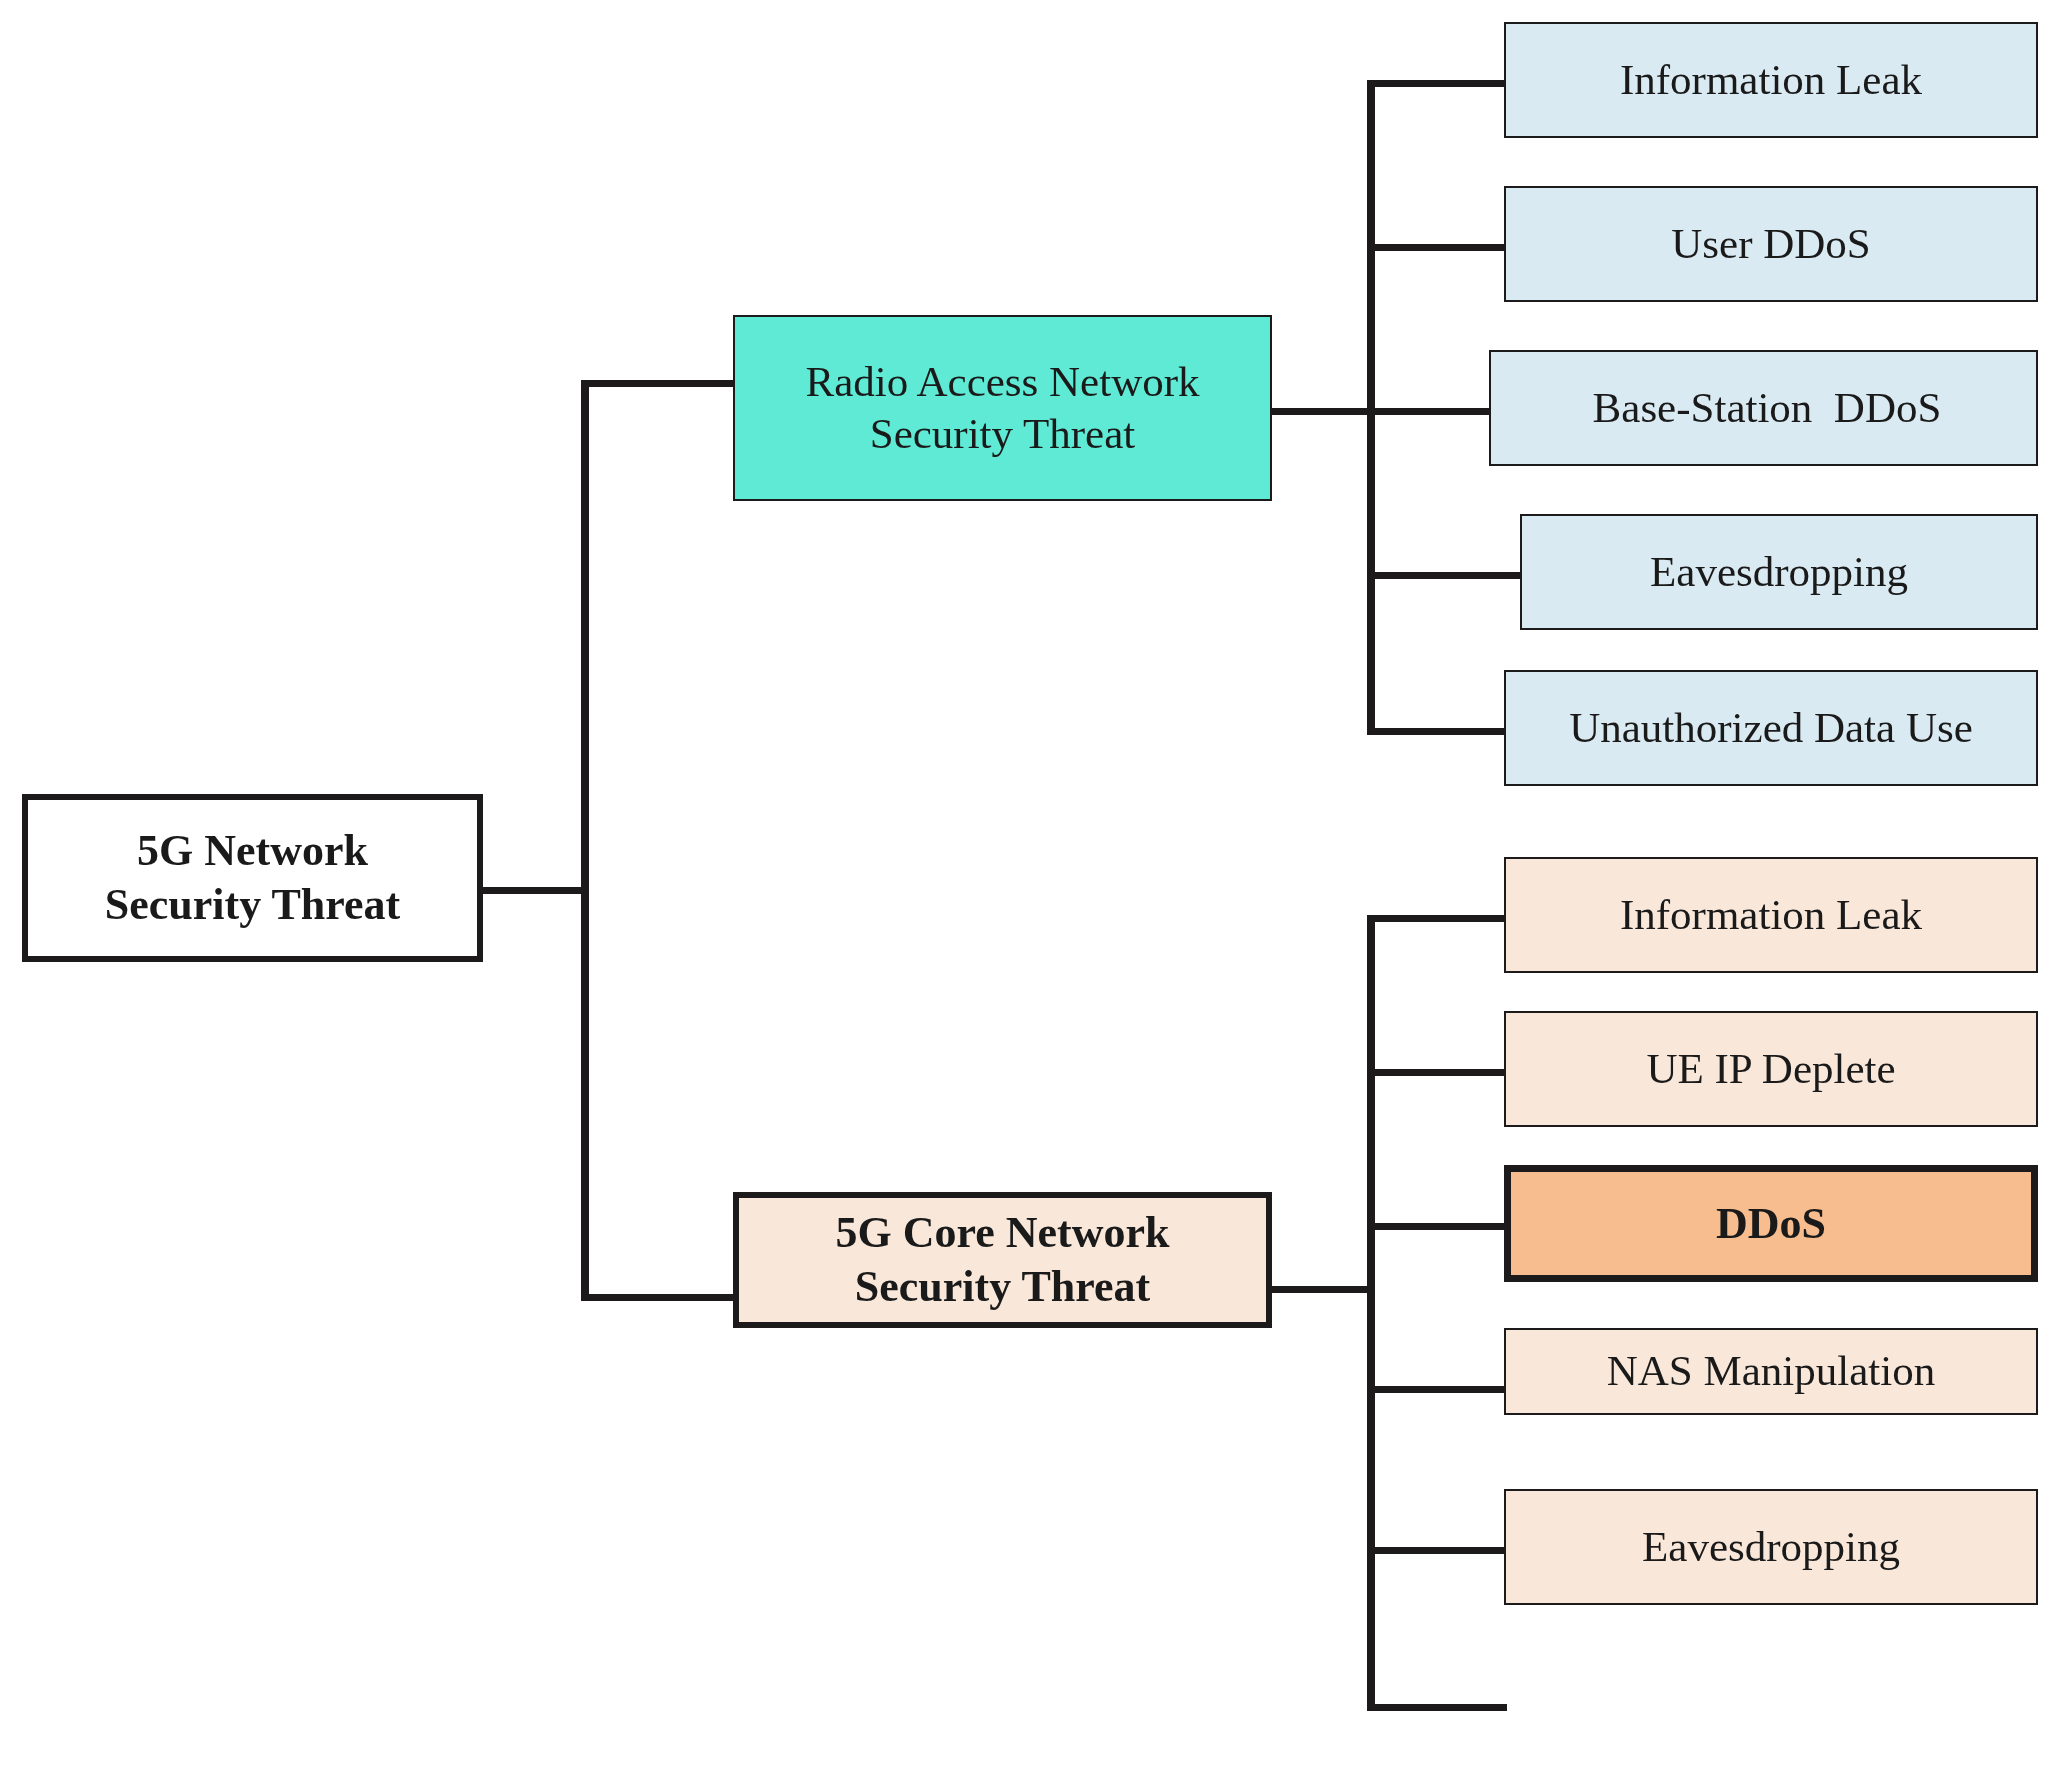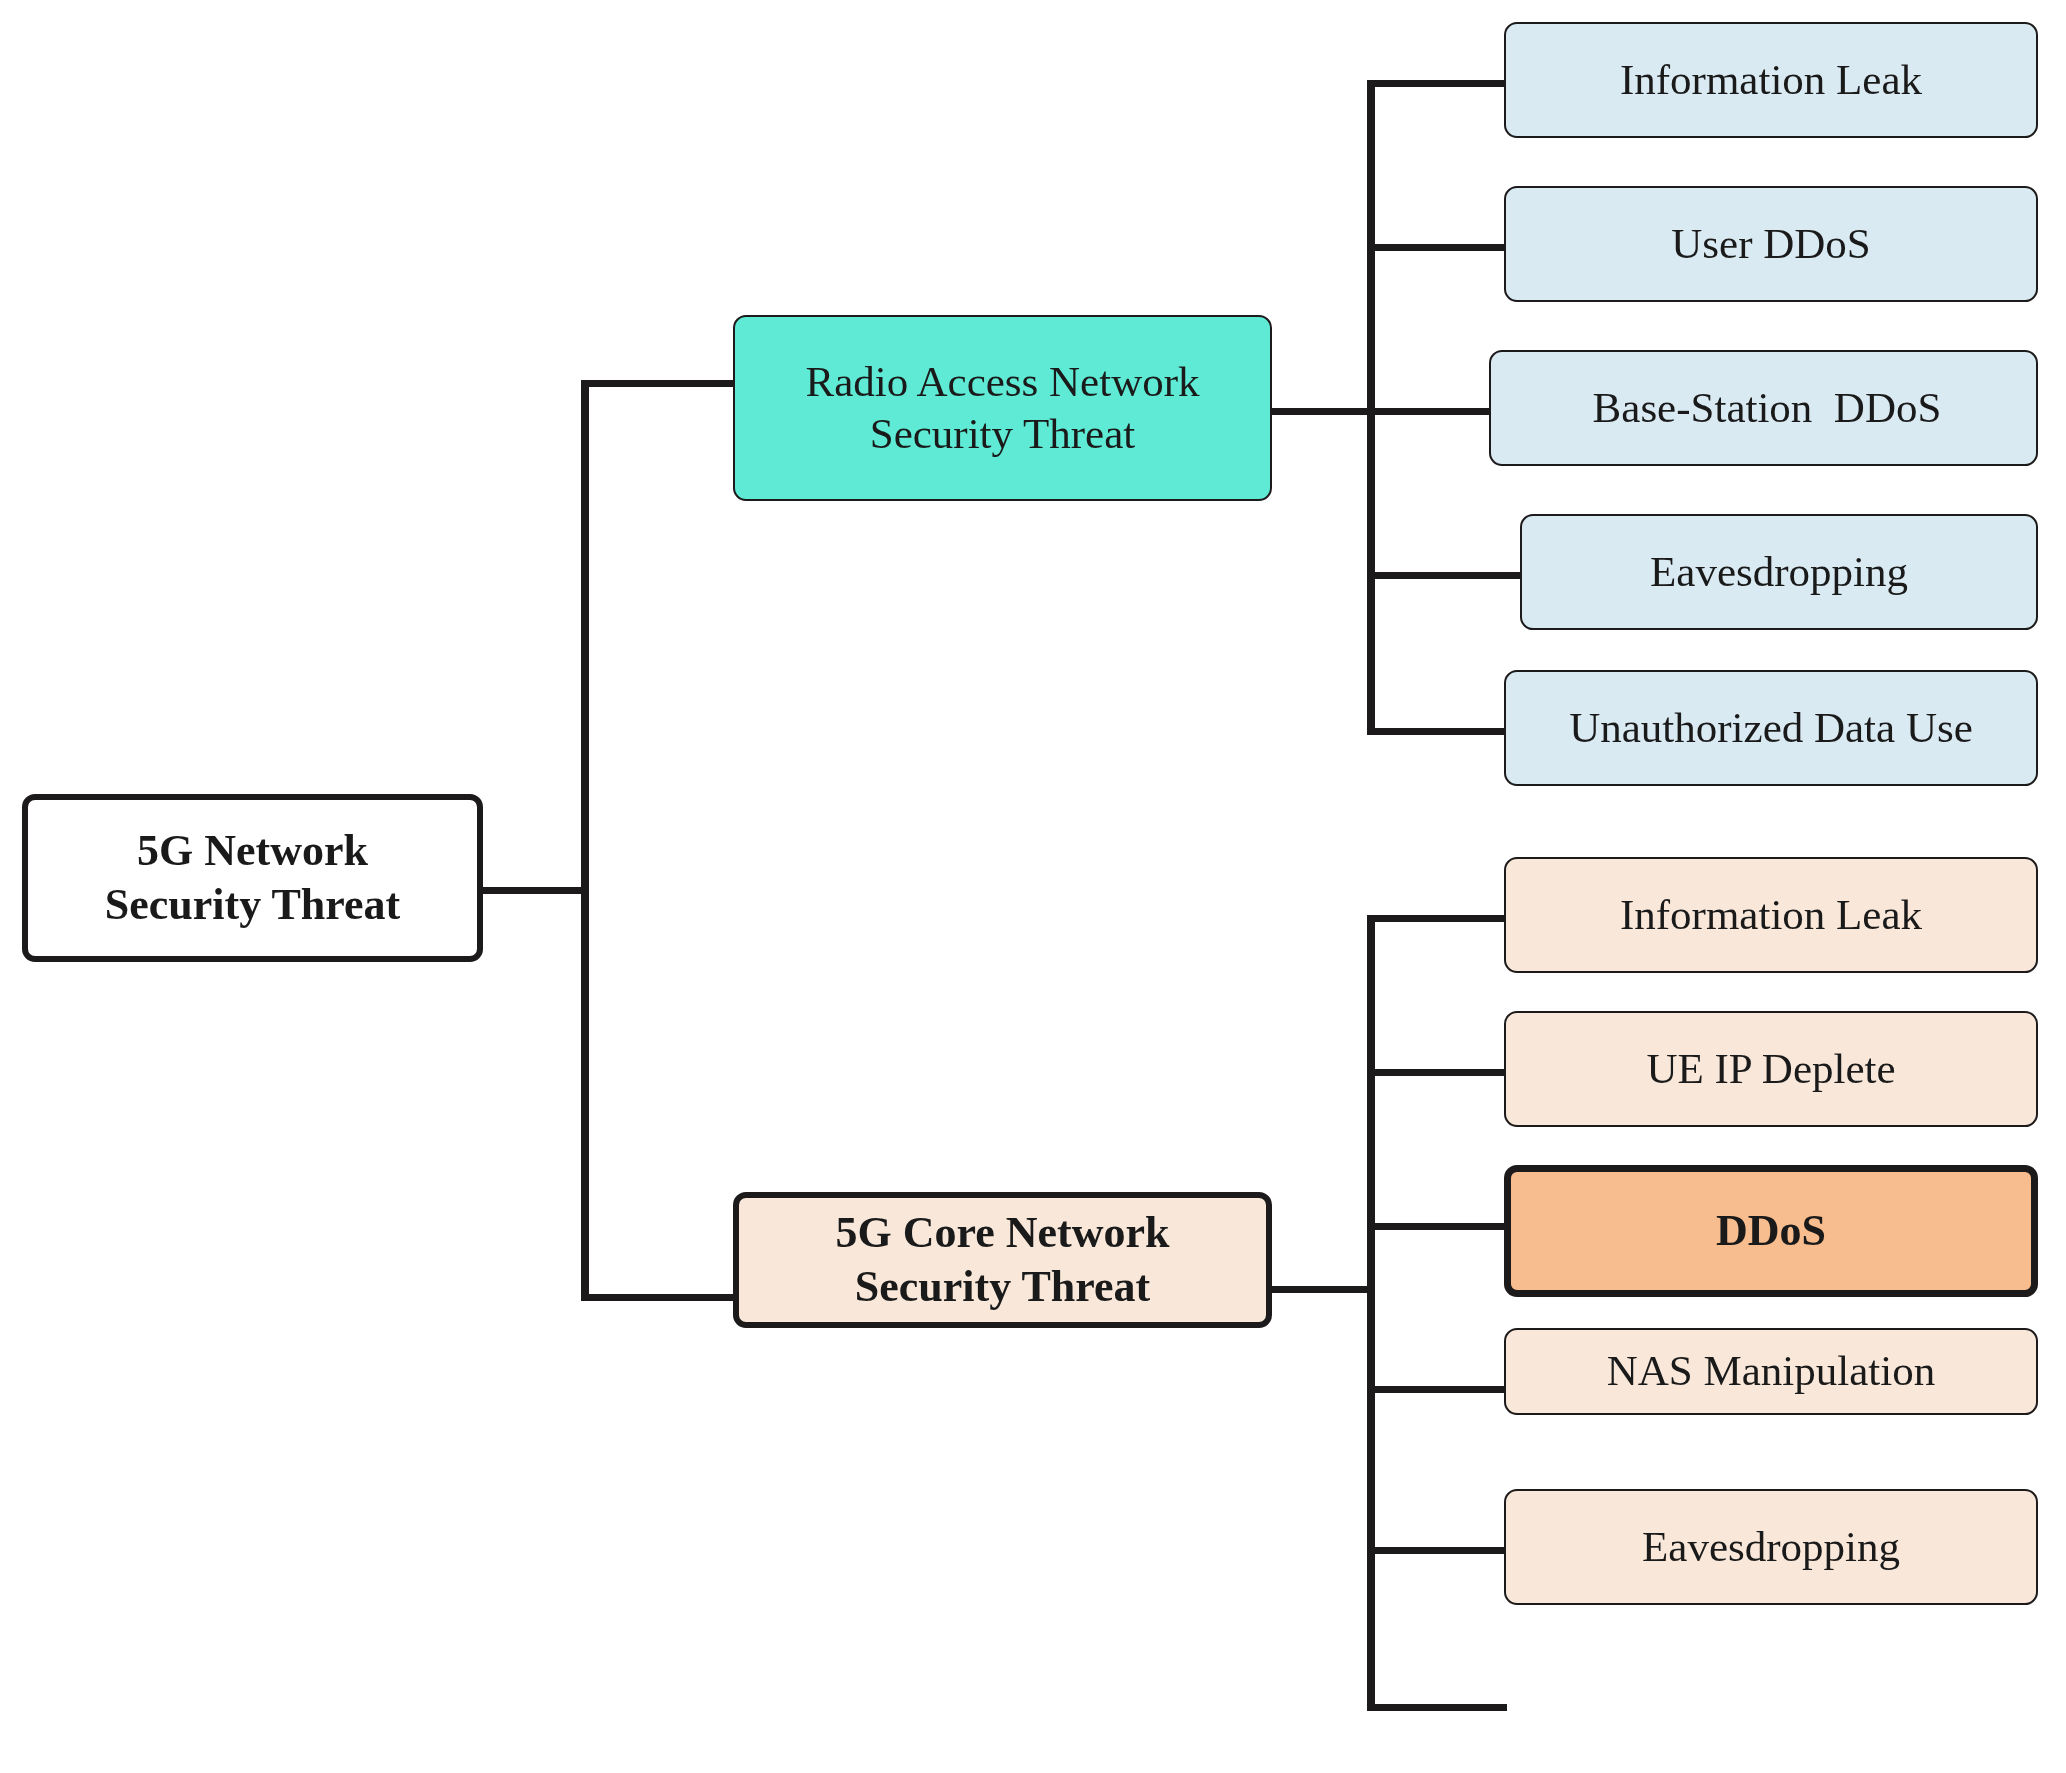--- a/index.html
+++ b/index.html
@@ -20,21 +20,20 @@
   .node {
     position: absolute;
     box-sizing: border-box;
     display: flex;
     align-items: center;
     justify-content: center;
     text-align: center;
     color: #1a1a1a;
     line-height: 1.22;
     white-space: pre-wrap;
-    border-radius: 13px;
   }
   
   .node.root {
     background: #ffffff;
     border: 6.3px solid #1d1a1b;
     font-weight: bold;
     font-size: 44px;
   }
   
   .node.branch-blue {
@@ -126,21 +125,21 @@
   <div class="node leaf-blue" style="left:1489px; top:350px; width:549px; height:116px;padding-left:7px;">Base-Station  DDoS</div>
 
   <div class="node leaf-blue" style="left:1520px; top:514px; width:518px; height:116px;">Eavesdropping</div>
 
   <div class="node leaf-blue" style="left:1504px; top:670px; width:534px; height:116px;">Unauthorized Data Use</div>
 
   <div class="node leaf-peach" style="left:1504px; top:857px; width:534px; height:116px;">Information Leak</div>
 
   <div class="node leaf-peach" style="left:1504px; top:1011px; width:534px; height:116px;">UE IP Deplete</div>
 
-  <div class="node leaf-peach highlight" style="left:1504px; top:1165px; width:534px; height:132px;">DDoS</div>
+  <div class="node leaf-peach highlight" style="left:1504px; top:1165px; width:534px; height:117px;">DDoS</div>
 
   <div class="node leaf-peach" style="left:1504px; top:1328px; width:534px; height:87px;">NAS Manipulation</div>
 
   <div class="node leaf-peach" style="left:1504px; top:1489px; width:534px; height:116px;">Eavesdropping</div>
 
 
 </div>
 
 
 </body></html>

